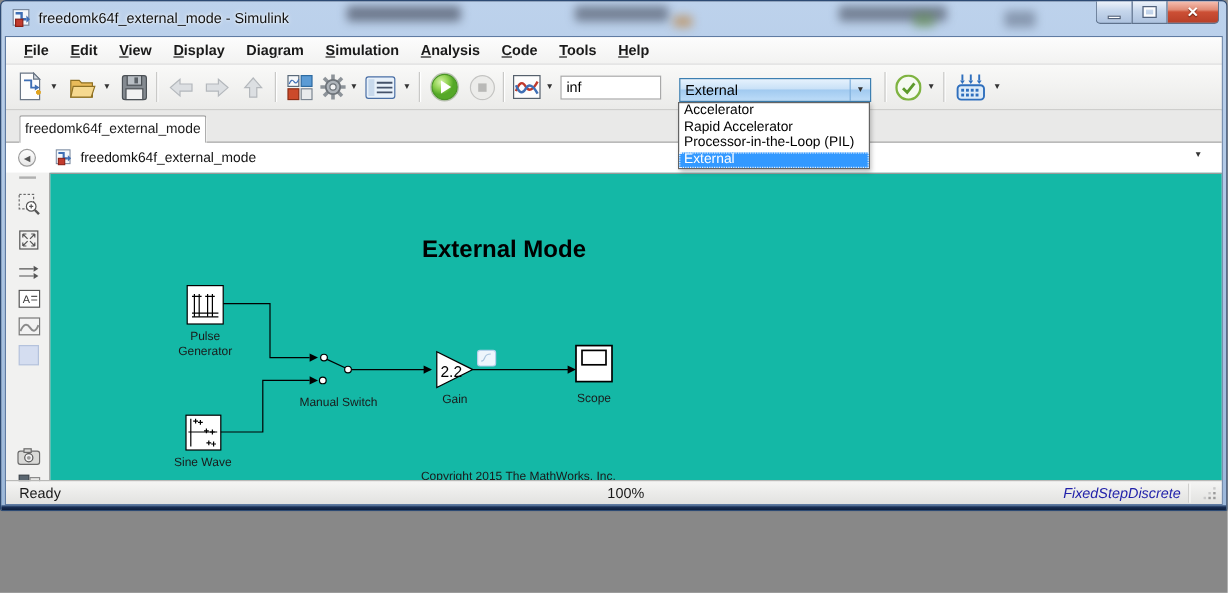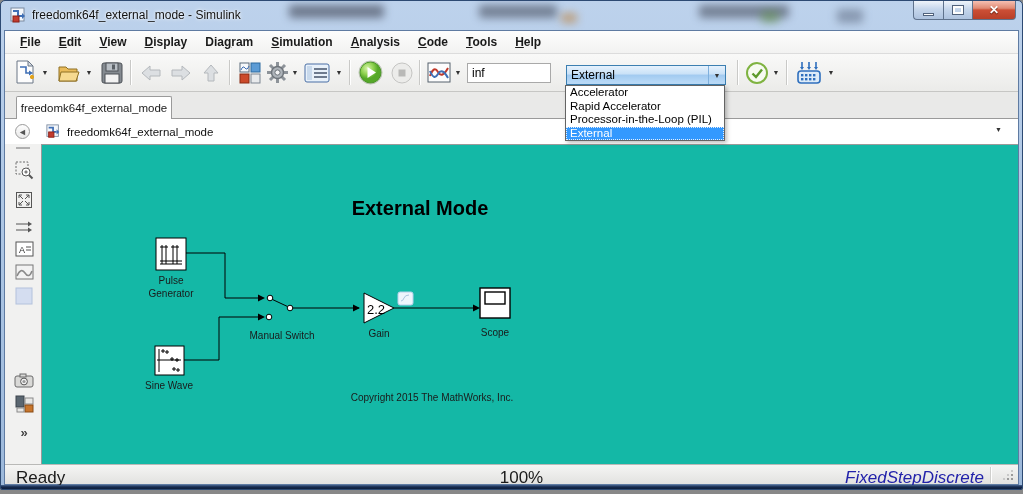--- a/index.html
+++ b/index.html
@@ -1,18 +1,18 @@
 <!DOCTYPE html>
 <html><head>
 <meta charset="utf-8">
 <style>
   * { margin:0; padding:0; box-sizing:border-box; }
   html,body { background:#888; font-family:"Liberation Sans", sans-serif; }
   .window{
-    position:relative; width:1023px; height:490px; margin:0 auto;
+    position:relative; width:1023px; height:426px; margin:0 auto;
     background:linear-gradient(180deg,#bdd2ec 0%,#a9c3e2 60%,#9cb8da 100%);
     border:1px solid #2d4a73; border-radius:5px 5px 2px 2px; overflow:hidden;padding-left:40px;
   }
   
   .titlebar{ position:absolute; left:0; top:0; width:100%; height:29px; }
   .blur-blob{ position:absolute; filter:blur(4px); border-radius:3px; }
   .title-icon{ position:absolute; left:9px; top:6px; width:17px; height:17px; }
   .title-text{ position:absolute; left:31px; top:7px; font-size:12px; color:#111;
     text-shadow:0 0 4px rgba(255,255,255,.9), 0 0 2px rgba(255,255,255,.9); white-space:nowrap;}
   .winbtns{ position:absolute; right:6px; top:0; display:flex; }
@@ -77,21 +77,21 @@
   .canvas{ flex:1; position:relative; background:#14b8a6; border-top:1px solid #9a9a9a; overflow:hidden;}
   .canvas svg.diagram{ position:absolute; left:0; top:0; }
   .lbl{ position:absolute; font-size:10px; color:#1a1a1a; text-align:center; white-space:nowrap; }
   .model-title{ position:absolute; left:252px; top:52px; width:252px; text-align:center;
     font-size:20px; font-weight:bold; color:#000; }
   .copyright{ position:absolute; left:258px; top:247px; width:264px; text-align:center;
     font-size:10px; color:#1a1a1a; }
   .gain-val{ position:absolute; left:325px; top:157px; font-size:13px; color:#000;}
   
   .statusbar{ height:20px; background:linear-gradient(180deg,#f5f5f4,#e2e2e0);
-    border-top:1px solid #b9b9b7; position:relative; font-size:17px; color:#1a1a1a; }
+    border-top:1px solid #b9b9b7; position:relative; font-size:12px; color:#1a1a1a; }
   .st-left{ position:absolute; left:11px; top:3px; }
   .st-zoom{ position:absolute; left:0; right:0; top:3px; text-align:center;margin-left:20px; }
   .st-solver{ position:absolute; right:34px; top:3px; color:#2222aa;font-style:italic; }
   .st-sep{ position:absolute; right:27px; top:2px; width:1px; height:16px; background:#cfcfcd; box-shadow:1px 0 0 #fff;}
   .grip{ position:absolute; right:5px; bottom:4px; width:2px; height:2px; background:#9a9a9a;
     box-shadow:-4px 0 #9a9a9a, 0 -4px #9a9a9a, -4px -4px #c9c9c9, -8px 0 #c9c9c9, 0 -8px #c9c9c9; }
   .winbottom{ position:absolute; left:0; right:0; bottom:0; height:4px;
     background:linear-gradient(180deg,#46648e,#15294d 50%,#0e1f3d); }
 </style>
 </head>

